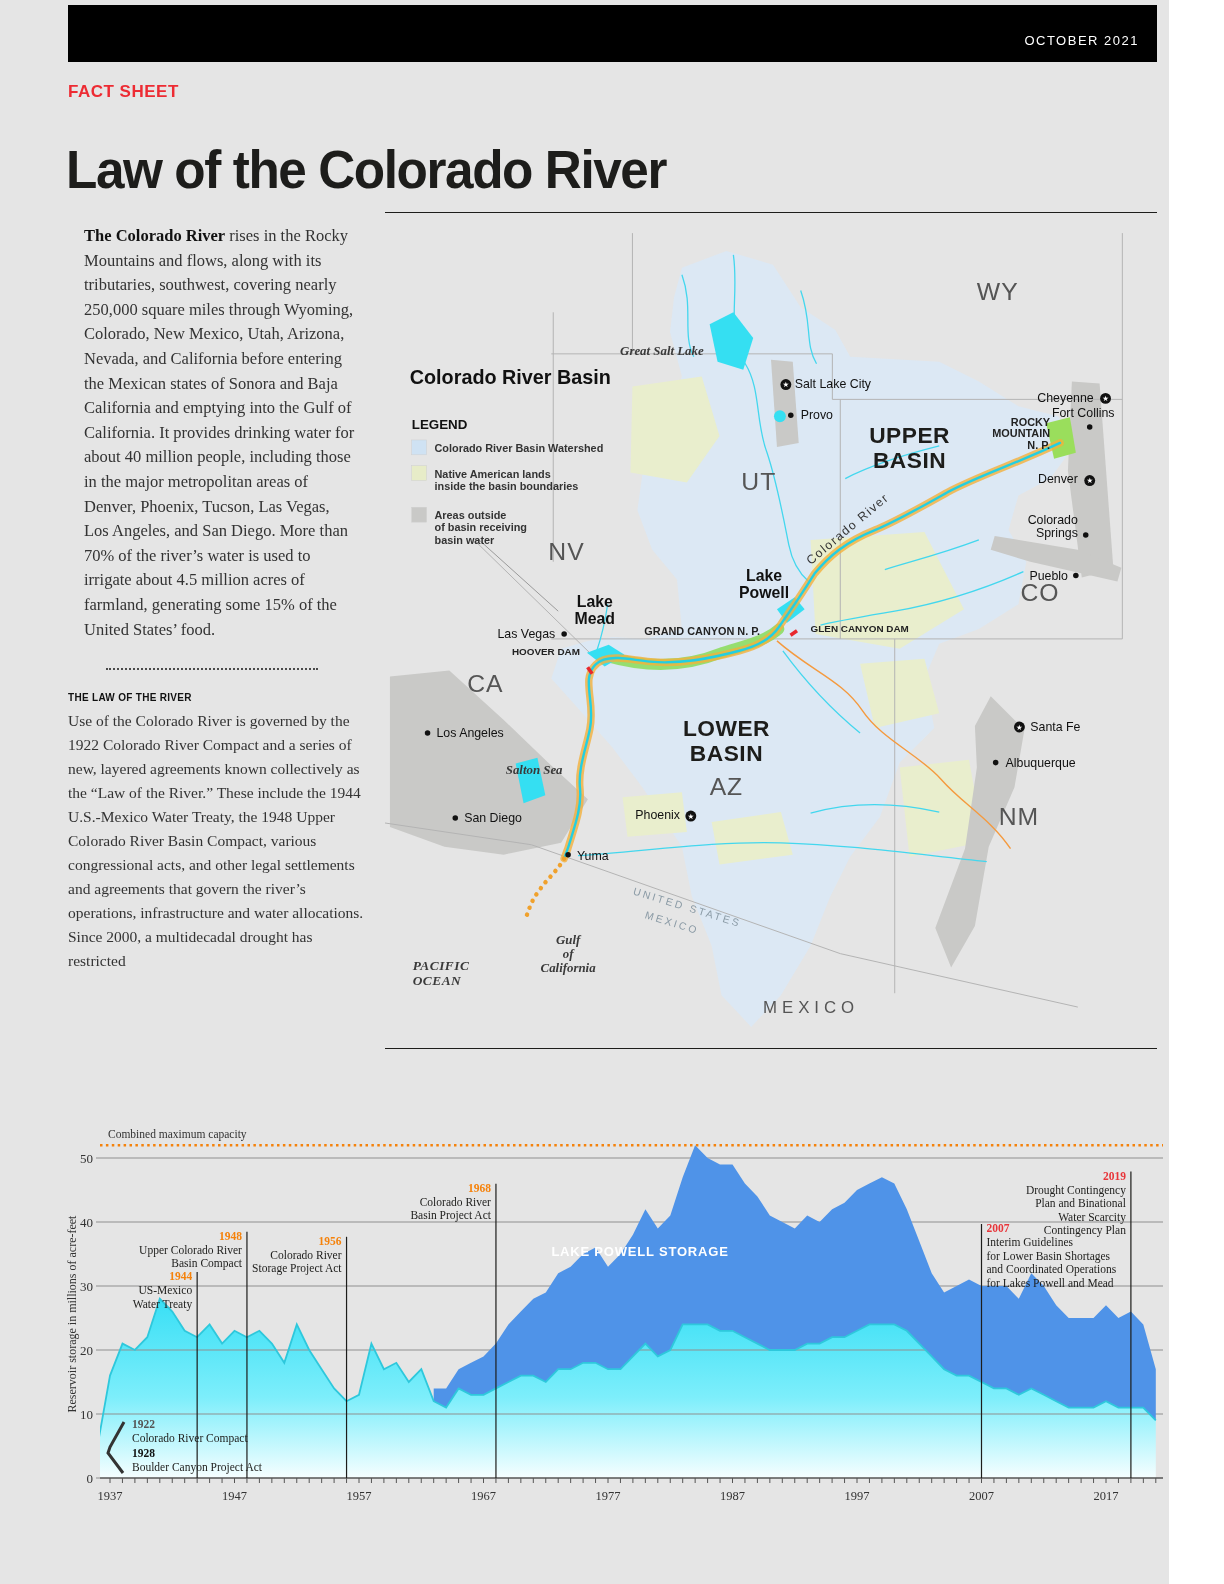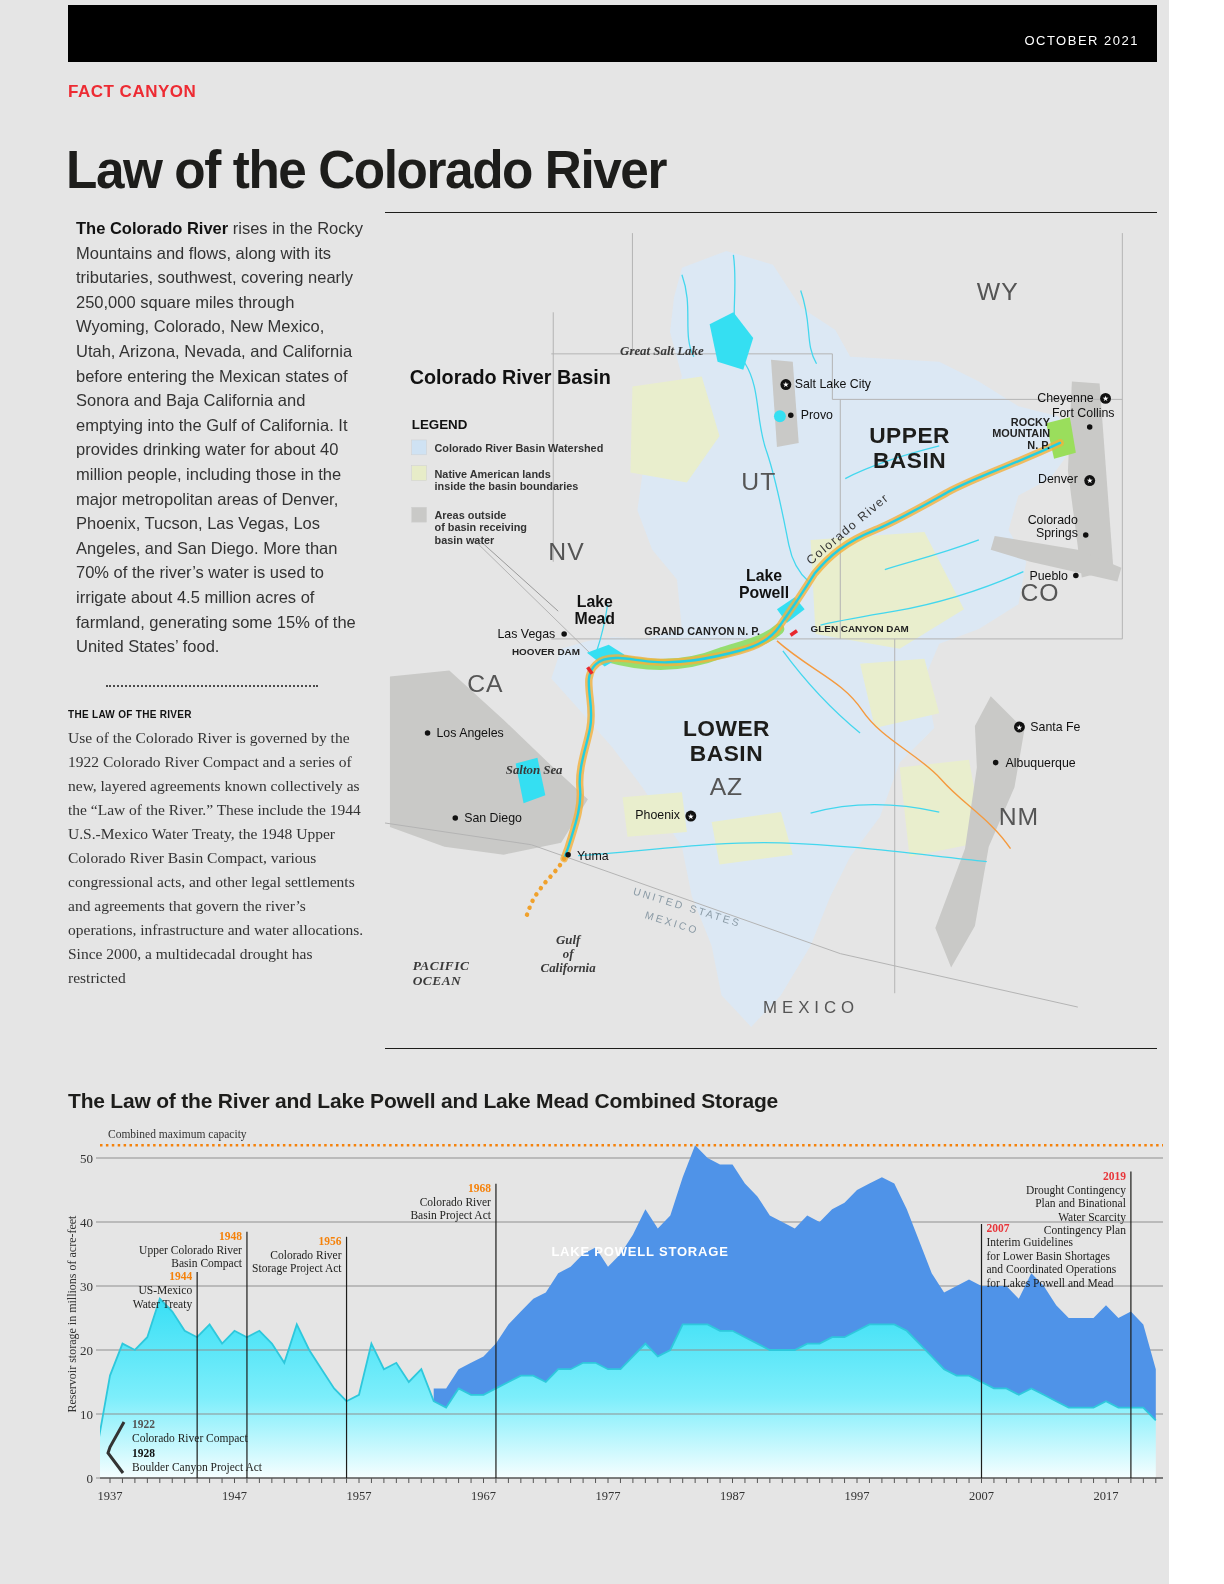--- a/index.html
+++ b/index.html
@@ -4,21 +4,21 @@
 <style>
   html,body{margin:0;padding:0;background:#fff;}
   .page{position:relative;width:1169px;height:1584px;background:#e5e5e5;overflow:hidden;
         font-family:"Liberation Sans",sans-serif;color:#1d1d1b;}
   .topbar{position:absolute;left:68px;top:5px;width:1089px;height:57px;background:#000;}
   .topbar span{position:absolute;right:18px;bottom:14px;color:#fff;font-size:13px;letter-spacing:1.5px;}
   .kicker{position:absolute;left:68px;top:82px;color:#ed2b33;font-weight:800;font-size:17px;letter-spacing:.5px;}
   .title{position:absolute;left:66px;top:102px;font-size:54px;font-weight:800;letter-spacing:-1.5px;
          transform:scaleX(.95);transform-origin:left top;white-space:nowrap;}
   .leftcol{position:absolute;left:68px;top:208px;width:304px;}
-  .intro{font-family:Liberation Sans, sans-serif;font-size:16.5px;line-height:24.6px;color:#333;margin:8px;}
+  .intro{font-family:Liberation Serif, serif;font-size:16.5px;line-height:24.6px;color:#333;margin:16px;}
   .intro b{color:#111;}
   .divider{width:212px;margin:26px 0 22px 38px;border-bottom:2px dotted #4a4a4a;}
   .law-head{font-size:10px;font-weight:800;letter-spacing:.3px;margin:0 0 6px 0;color:#111;}
   .law-text{font-family:"Liberation Serif",serif;font-size:15.5px;line-height:24px;color:#333;margin:0;}
   .mapbox{position:absolute;left:385px;top:212px;width:772px;height:835px;
           border-top:1.5px solid #1d1d1b;border-bottom:1.5px solid #1d1d1b;}
   .chart-title{position:absolute;left:68px;top:1072px;font-size:21px;font-weight:800;letter-spacing:-.2px;}
   
   .map-title{font:800 20px "Liberation Sans",sans-serif;fill:#111;}
   .legend-head{font:800 13.5px "Liberation Sans",sans-serif;fill:#111;}
@@ -44,21 +44,21 @@
 </style>
 </head>
 <body>
 
 <div class="page">
 
   <div class="topbar">
     <span>OCTOBER 2021</span>
   </div>
 
-  <div class="kicker">FACT CANYON</div>
+  <div class="kicker">FACT SHEET</div>
   <h1 class="title">Law of the Colorado River</h1>
 
   <div class="leftcol">
     <p class="intro"><b>The Colorado River</b><span> rises in the Rocky Mountains and flows, along with its tributaries, southwest, covering nearly 250,000 square miles through Wyoming, Colorado, New Mexico, Utah, Arizona, Nevada, and California before entering the Mexican states of Sonora and Baja California and emptying into the Gulf of California. It provides drinking water for about 40 million people, including those in the major metropolitan areas of Denver, Phoenix, Tucson, Las Vegas, Los Angeles, and San Diego. More than 70% of the river’s water is used to irrigate about 4.5 million acres of farmland, generating some 15% of the United States’ food.</span></p>
     <div class="divider"></div>
     <h3 class="law-head">THE LAW OF THE RIVER</h3>
     <p class="law-text">Use of the Colorado River is governed by the 1922 Colorado River Compact and a series of new, layered agreements known collectively as the “Law of the River.” These include the 1944 U.S.-Mexico Water Treaty, the 1948 Upper Colorado River Basin Compact, various congressional acts, and other legal settlements and agreements that govern the river’s operations, infrastructure and water allocations. Since 2000, a multidecadal drought has restricted</p>
   </div>
 
   <div class="mapbox">
@@ -205,21 +205,20 @@
           <circle cx="641" cy="519" r="5.5" fill="#111"></circle>
           <text x="641" y="522" text-anchor="middle" fill="#fff" style="font-size:7.5px">★</text>
           <text x="627" y="559" class="city" text-anchor="start">Albuquerque</text>
           <circle cx="617" cy="555" r="2.8" fill="#111"></circle>
           <rect x="203" y="460.2" width="8" height="3.6" fill="#e8272c" transform="rotate(55 207 462)"></rect>
           <rect x="409" y="422.2" width="8" height="3.6" fill="#e8272c" transform="rotate(-35 413 424)"></rect>
         </g>
     </svg>
   </div>
 
-  <h2 class="chart-title">The Law of the River and Lake Powell and Lake Mead Combined Storage</h2>
   <svg id="chart-svg" width="1224" height="520" viewBox="0 0 1224 520" style="position:absolute;left:0;top:1064px;">
     <defs>
       <linearGradient id="cyangrad" x1="0" y1="0" x2="0" y2="1">
         <stop offset="0" stop-color="#38dff5"></stop>
         <stop offset=".55" stop-color="#7deefb"></stop>
         <stop offset="1" stop-color="#f6feff"></stop>
       </linearGradient>
       <clipPath id="plotclip">
           <rect x="100" y="30" width="1063" height="384"></rect>
         </clipPath>

